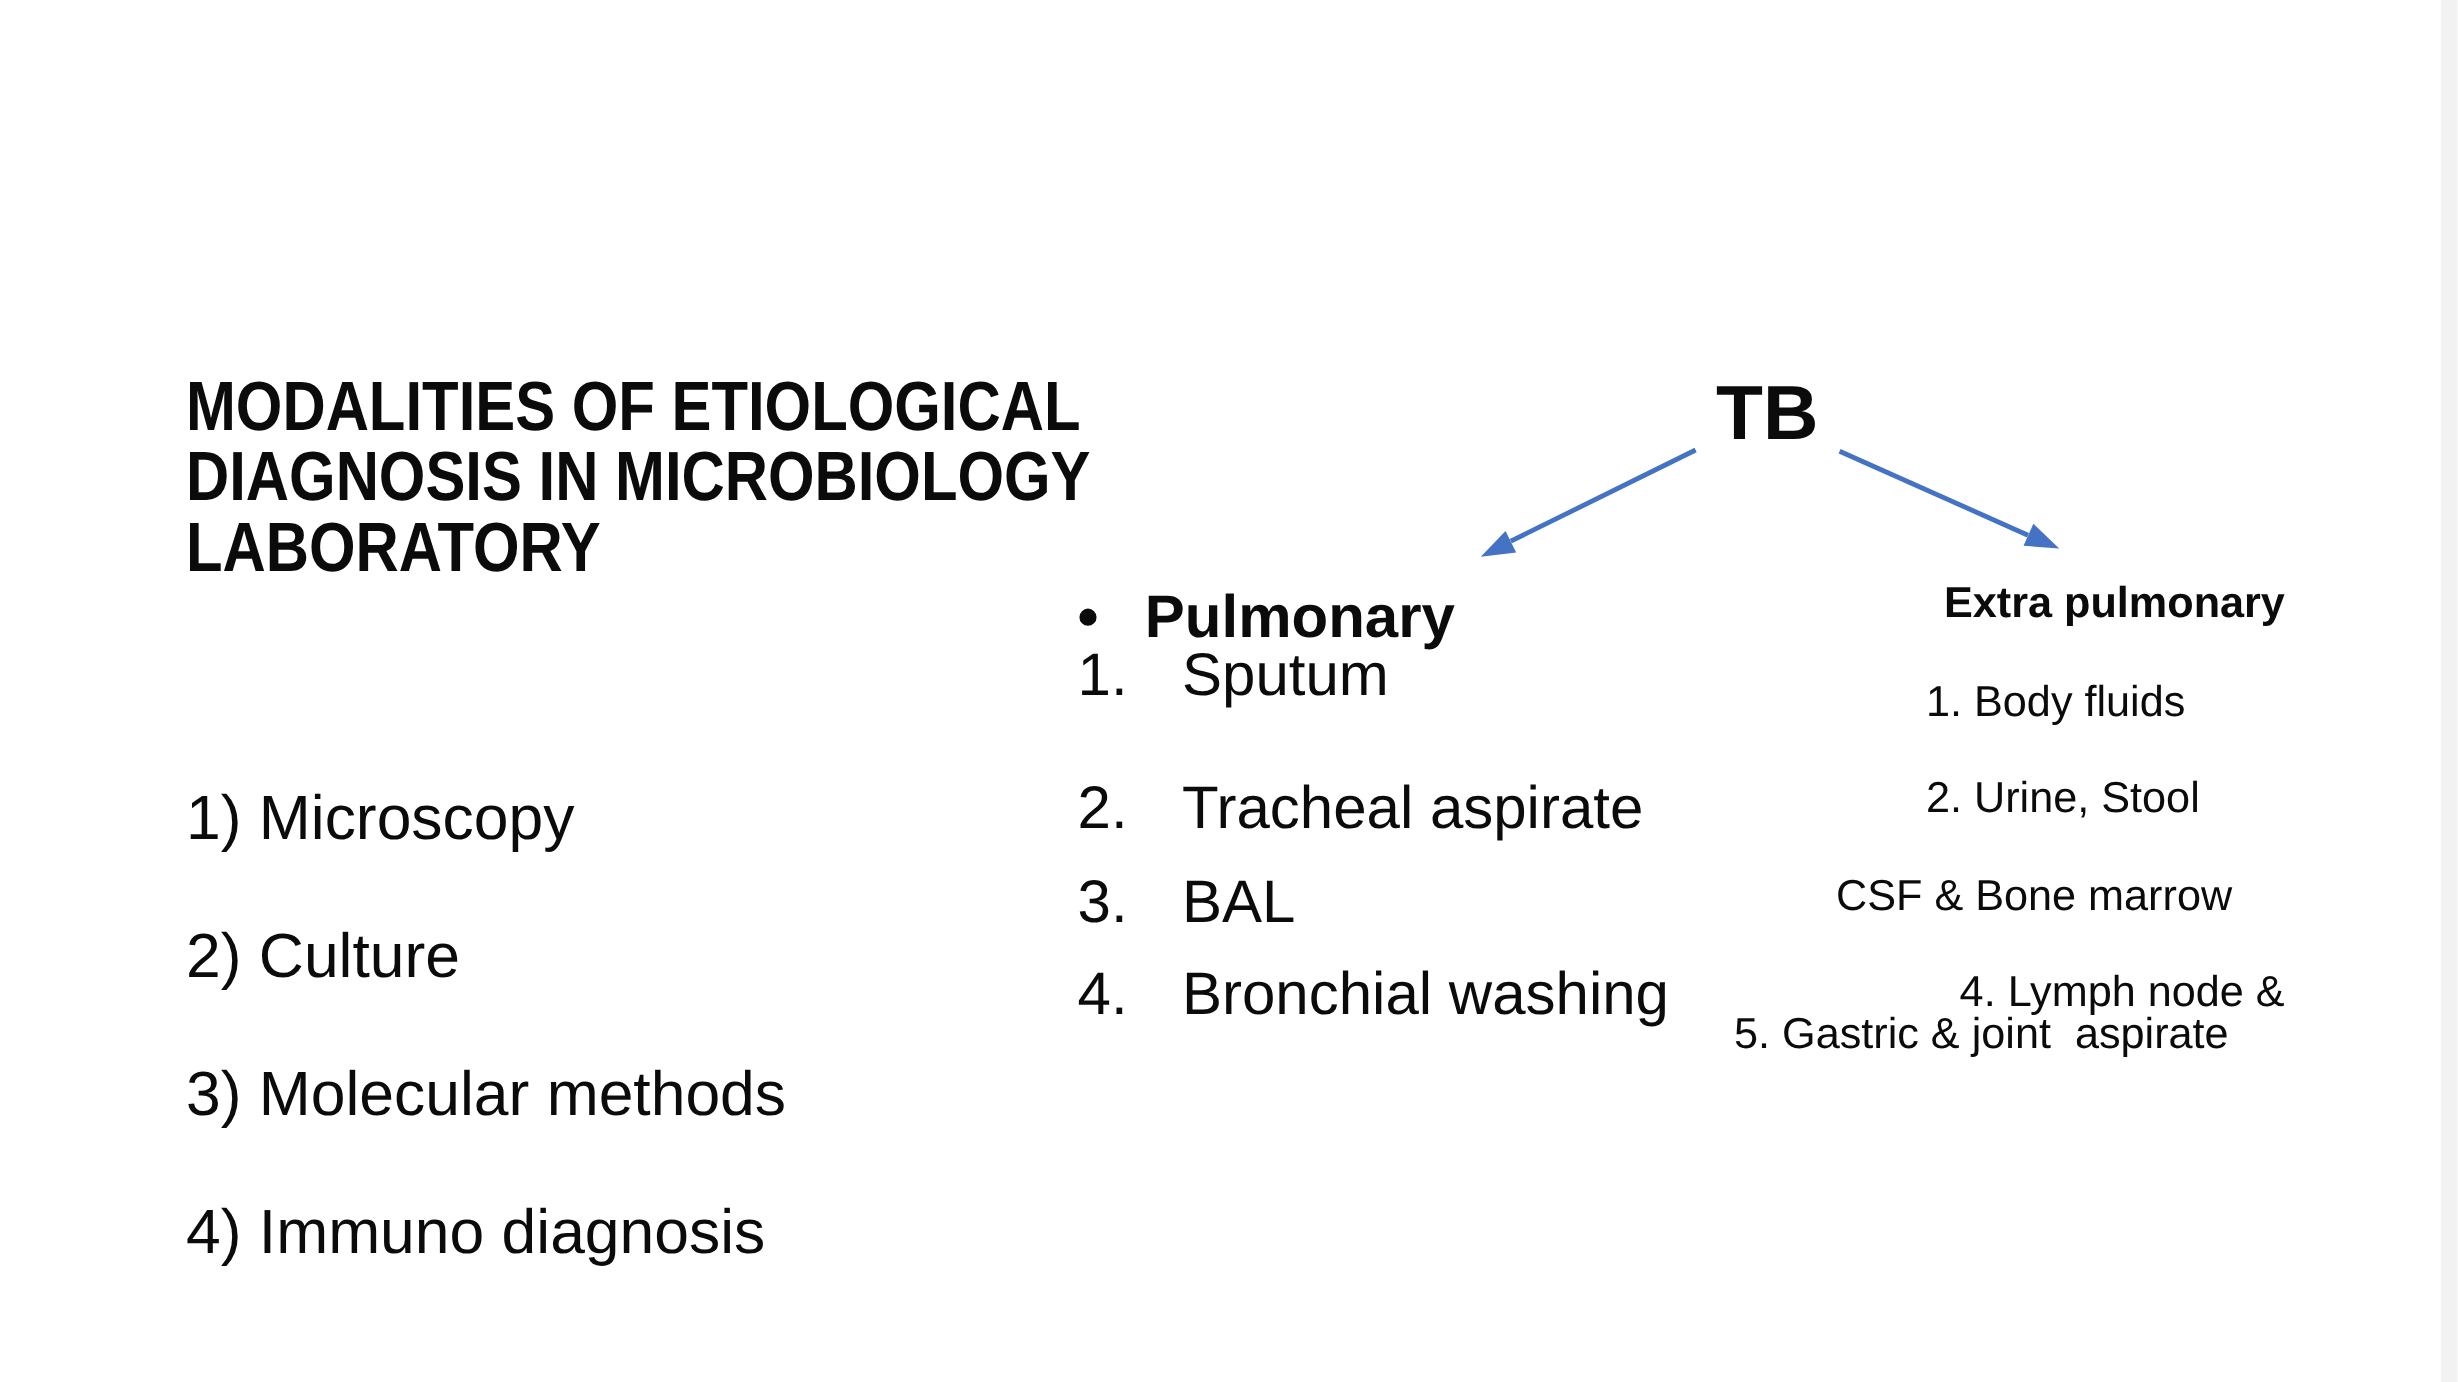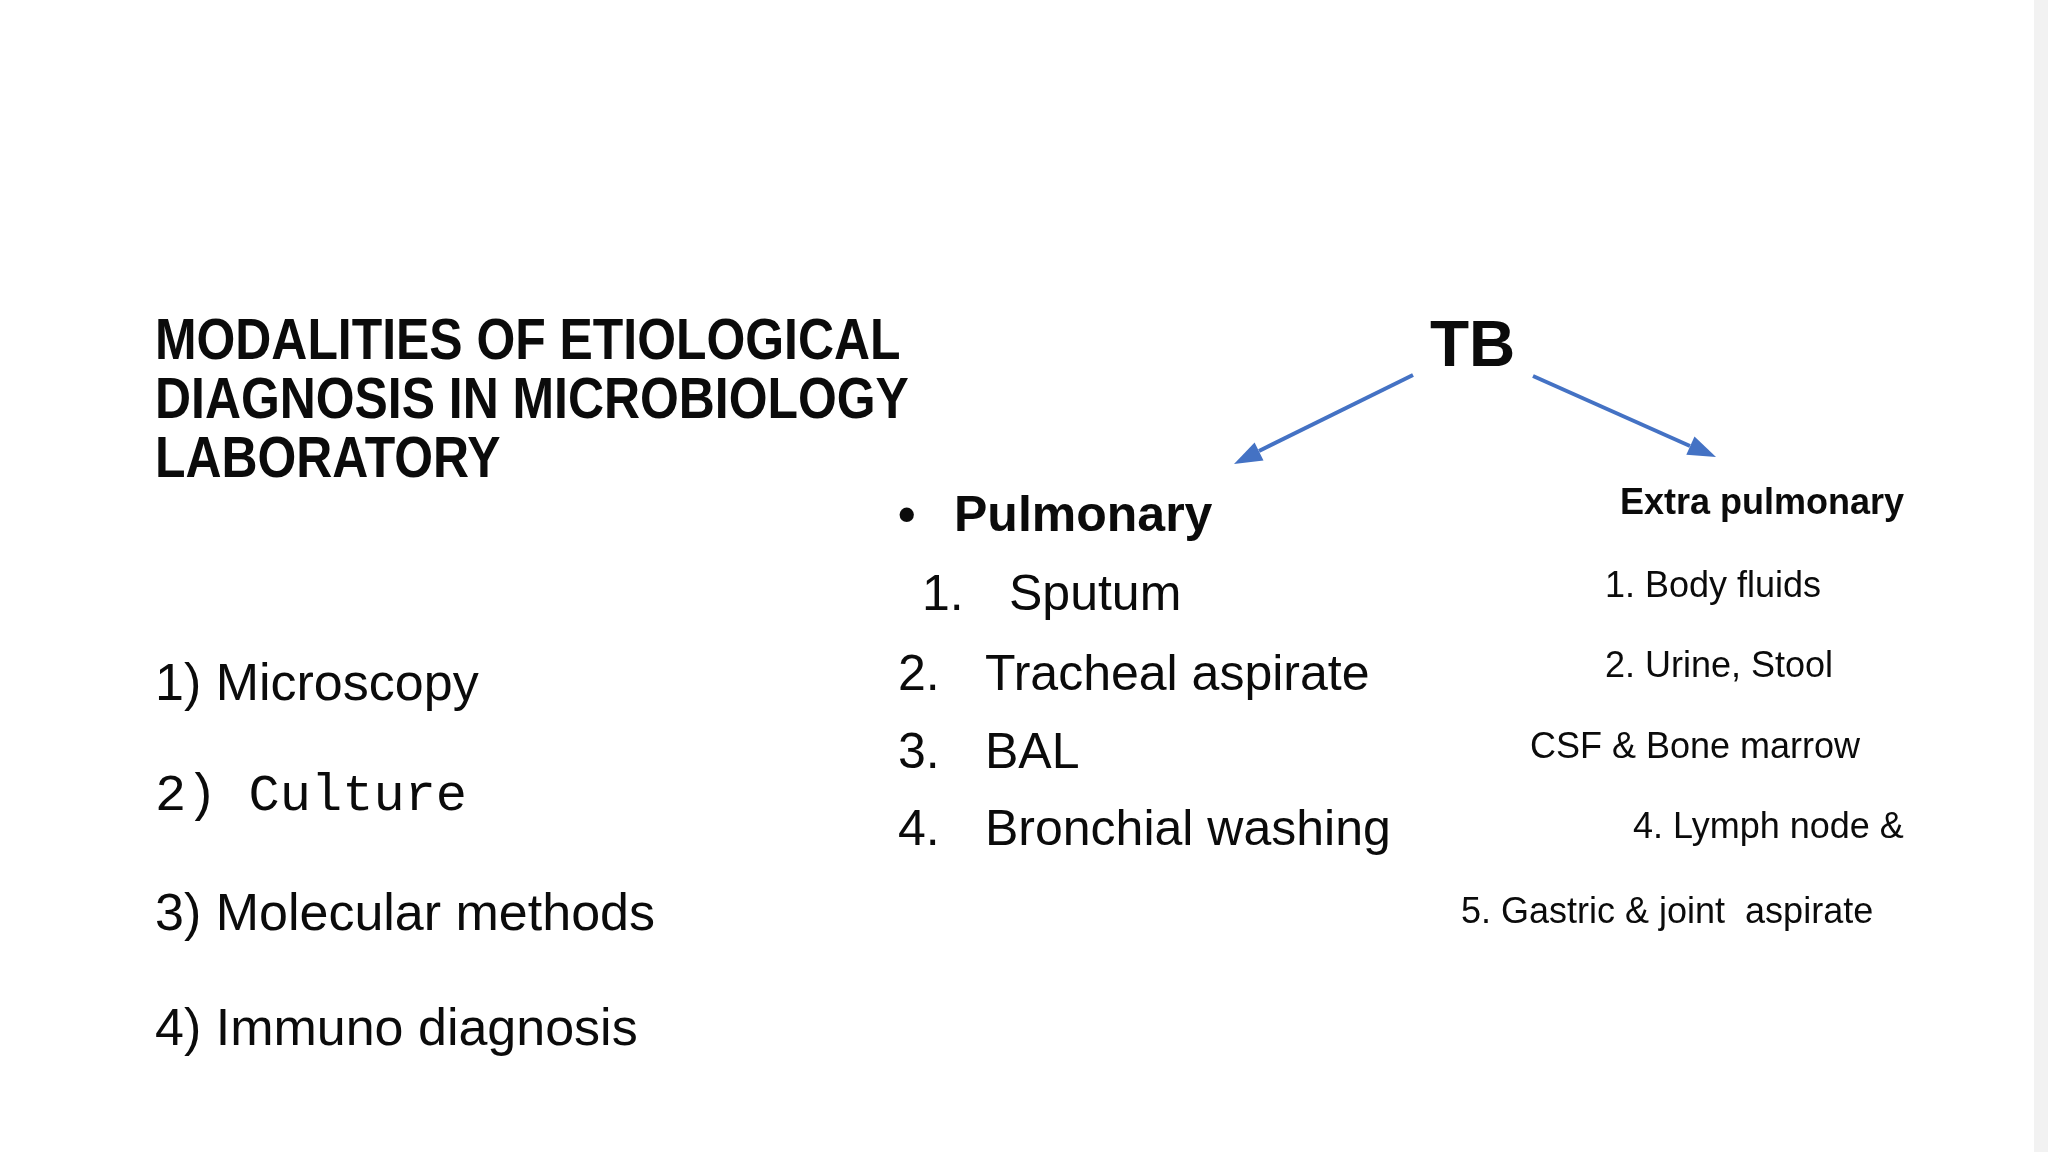--- a/index.html
+++ b/index.html
@@ -17,52 +17,52 @@
     font-size:58px; font-weight:bold; line-height:59px;
     transform:scaleX(0.86); transform-origin:left top;
     white-space:nowrap;
   }
 
   
   .method{
     left:155px; font-size:52px; line-height:1.2; white-space:nowrap;margin-top:31px;
   }
   .method.m0{top:620px;}
-  .method.m1{top:735px;font-family:Liberation Mono, monospace;}
+  .method.m1{top:735px;}
   .method.m2{top:850px;}
   .method.m3{top:965px;text-align:center;}
 
   
   .tb{
     left:1430px; top:306px;
     font-size:64px; font-weight:bold; line-height:1.2; white-space:nowrap;
   }
 
   
   .arrows{left:0;top:0;width:2048px;height:1152px;pointer-events:none;}
 
   
   .pul-head{left:898px; top:484px; font-size:50px; line-height:1.2; white-space:nowrap;}
   .pul-head .bullet{display:inline-block;width:56px;font-weight:bold;}
   .pul-head .head-text{font-weight:bold;}
   .pul-item{left:898px; font-size:50px; line-height:1.2; white-space:nowrap;}
   .pul-item .num{display:inline-block;width:87px;}
-  .pul-item.p0{top:563px;margin-left:24px;}
+  .pul-item.p0{top:532px;}
   .pul-item.p1{top:643px;}
   .pul-item.p2{top:721px;}
   .pul-item.p3{top:798px;}
 
   
   .ep{font-size:36px; line-height:1.2; white-space:pre;}
   .ep.ep0{left:1620px; top:480px; font-weight:bold;}
   .ep.ep1{left:1605px; top:563px;}
   .ep.ep2{left:1605px; top:643px;}
   .ep.ep3{left:1508px; top:724px;margin-left:22px;}
   .ep.ep4{left:1633px; top:804px;}
-  .ep.ep5{left:1445px; top:889px;margin-left:16px;}
+  .ep.ep5{left:1445px; top:839px;}
 
   
   .edge-strip{
     left:2034px; top:0; width:14px; height:1152px; background:#f2f2f2;
   }
 </style>
 </head>
 <body>
 
 <div class="abs title">

